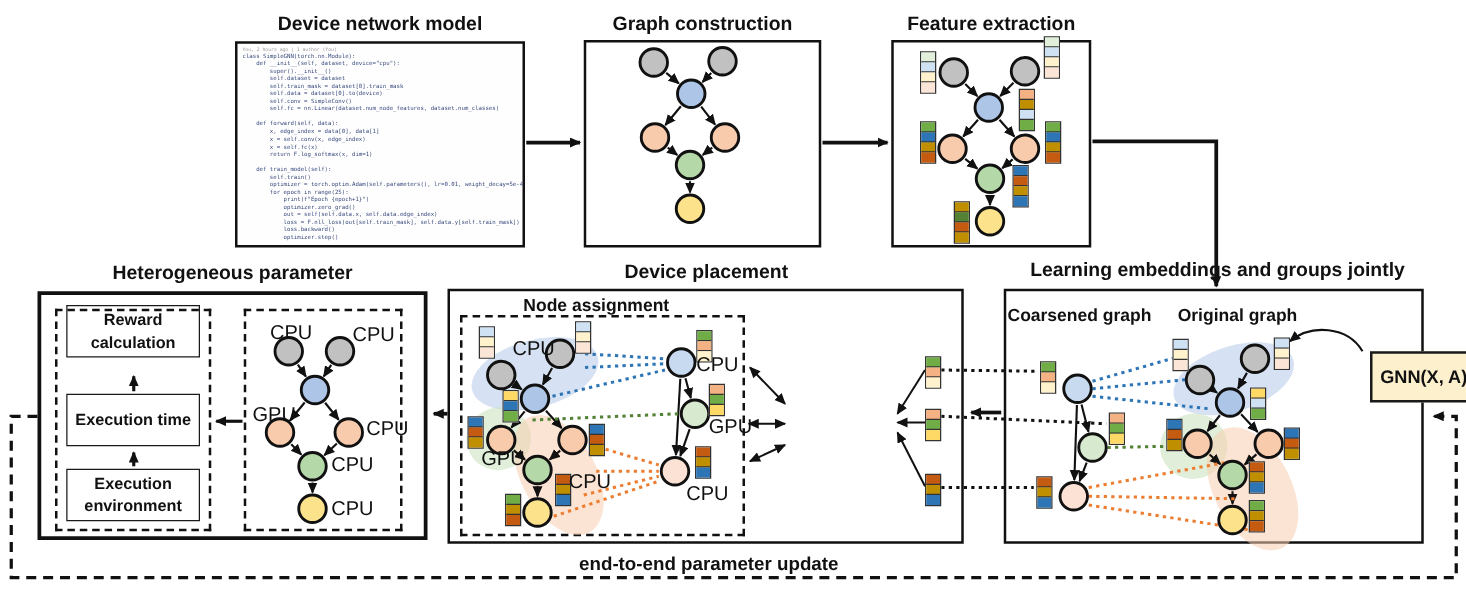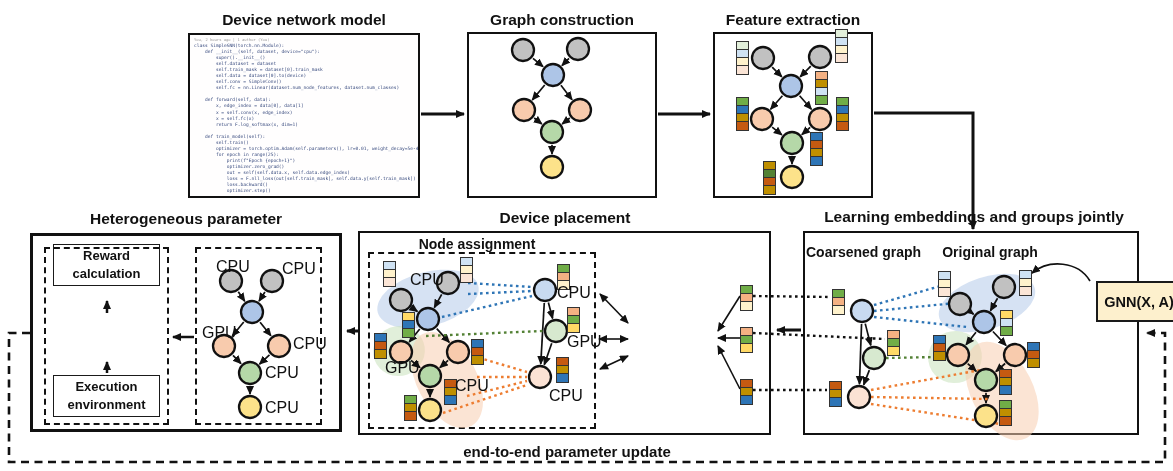--- a/index.html
+++ b/index.html
@@ -76,20 +76,21 @@
   <div class="panel" style="left:713px;top:32px;width:160px;height:166px"></div>
   <div class="panel" style="left:30px;top:233px;width:312px;height:199px;border-width:3px"></div>
   <div class="panel" style="left:358px;top:231px;width:413px;height:204px"></div>
   <div class="panel" style="left:803px;top:231px;width:336px;height:204px"></div>
 
   <div class="dashbox" style="left:44px;top:247px;width:125px;height:178px"></div>
   <div class="dashbox" style="left:195px;top:247px;width:127px;height:178px"></div>
   <div class="dashbox" style="left:368px;top:252px;width:228px;height:177px"></div>
 
   <div class="hbox" style="left:53px;top:244px;width:107px;height:42px">Reward calculation</div>
+  <div class="hbox" style="left:53px;top:315px;width:107px;height:42px">Execution time</div>
   <div class="hbox" style="left:53px;top:375px;width:107px;height:42px">Execution environment</div>
 
   <div class="obox" style="left:1096px;top:281px;width:86px;height:41px;font-size:14.5px">GNN(X, A)</div>
 
   <svg class="overlay" width="1173" height="471" viewBox="0 0 1173 471">
     <defs>
       <marker id="a" markerUnits="userSpaceOnUse" markerWidth="10" markerHeight="9" refX="8" refY="4" orient="auto">
           <path d="M0,0 L9,4 L0,8 Z" fill="#111"></path>
         </marker>
       <marker id="ab" markerUnits="userSpaceOnUse" markerWidth="10" markerHeight="9" refX="1" refY="4" orient="auto">

